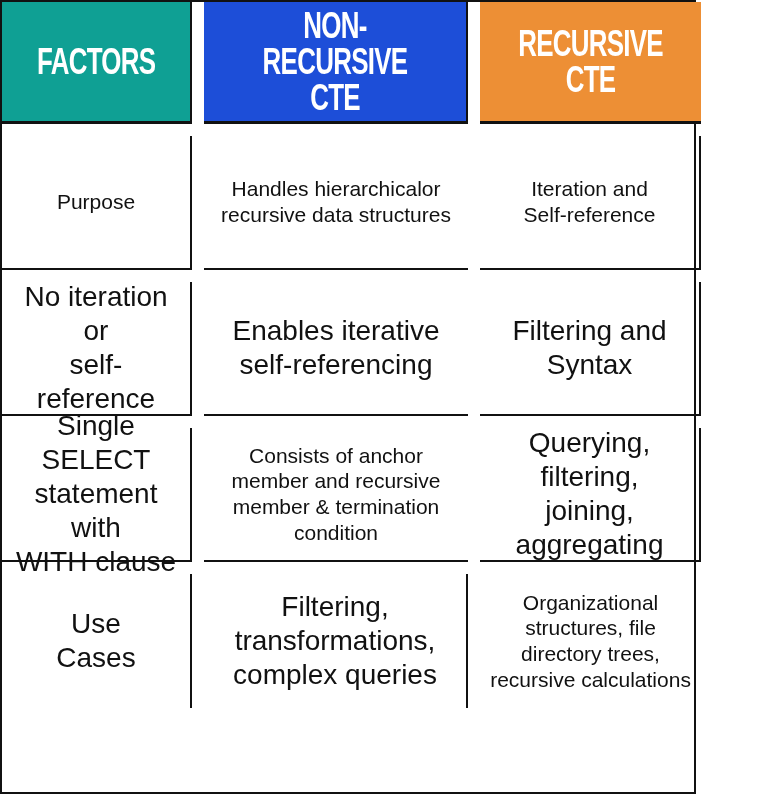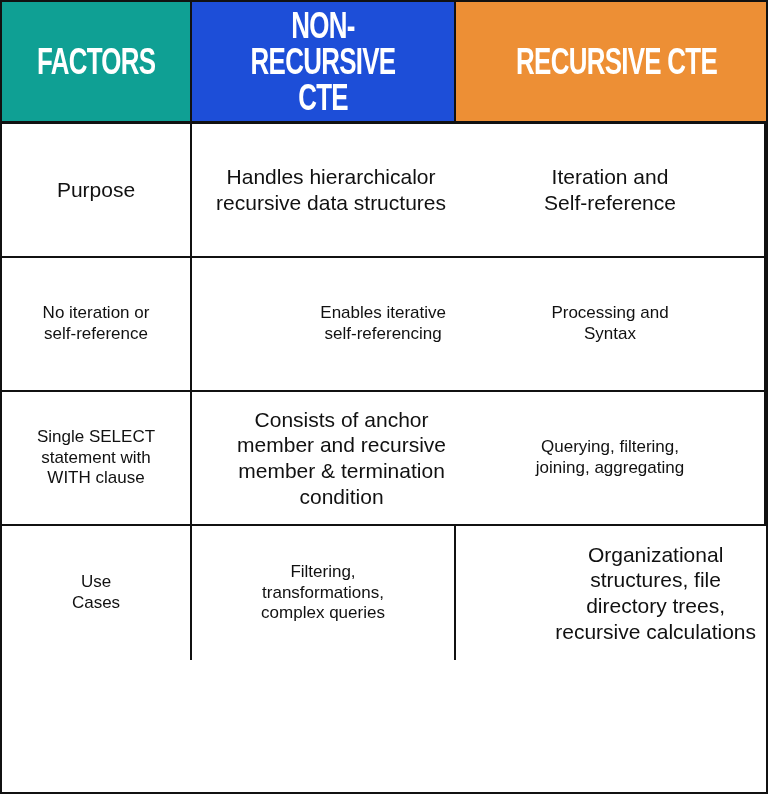--- a/index.html
+++ b/index.html
@@ -1,38 +1,38 @@
 <!DOCTYPE html>
 <html><head>
 <meta charset="utf-8">
 <style>
   html, body { margin:0; padding:0; background:#fff; }
   body { width:768px; height:794px; overflow:hidden; }
   .tbl {
-    position:relative; width:768px; height:794px; box-sizing:border-box;
+    position:relative; width:696px; height:794px; box-sizing:border-box;
     border:2px solid #111; display:grid;
     grid-template-columns: 190px 264px 1fr;
     grid-template-rows: 122px 134px 134px 134px 134px 1fr;
-    font-family:"Liberation Sans", sans-serif; color:#111;
+    font-family:"Liberation Sans", sans-serif; color:#111;gap:12px;
   }
   .cell {
     box-sizing:border-box; border-right:2px solid #111; border-bottom:2px solid #111;
     display:flex; align-items:center; justify-content:center; text-align:center;
     padding:6px 10px; font-size:21px; line-height:1.22; white-space:pre-line;
   }
-  .cell.last-col { border-right:none;justify-content:flex-end; }
+  .cell.last-col { border-right:none; }
   .cell.last-row { border-bottom:none; }
   .hdr {
     color:#fff; font-family:"Liberation Sans", sans-serif; font-weight:bold;
     font-size:36px; letter-spacing:-1px; line-height:1.0;
     transform:scaleX(0.72); text-transform:uppercase;
   }
   .hdr-cell { border-bottom:3px solid #111; }
   .hdr-cell span { display:inline-block; }
-  .big { font-size:17px; }
+  .big { font-size:28px; }
 </style>
 </head>
 <body>
 
 <div class="tbl">
   <div class="cell hdr-cell" style="background:#0fa094"><span class="hdr">FACTORS</span></div>
   <div class="cell hdr-cell" style="background:#1d4ed8"><span class="hdr">NON-RECURSIVE
 CTE</span></div>
   <div class="cell hdr-cell last-col" style="background:#ed8f35"><span class="hdr">RECURSIVE CTE</span></div>
 
@@ -40,21 +40,21 @@
   <div class="cell last-col">Handles hierarchicalor
 recursive data structures</div>
 
   <div class="cell">Iteration and
 Self-reference</div>
   <div class="cell big">No iteration or
 self-reference</div>
   <div class="cell big last-col">Enables iterative
 self-referencing</div>
 
-  <div class="cell big">Processing and
+  <div class="cell big">Filtering and
 Syntax</div>
   <div class="cell big">Single SELECT
 statement with
 WITH clause</div>
   <div class="cell last-col">Consists of anchor
 member and recursive
 member &amp; termination
 condition</div>
 
   <div class="cell big">Querying, filtering,

